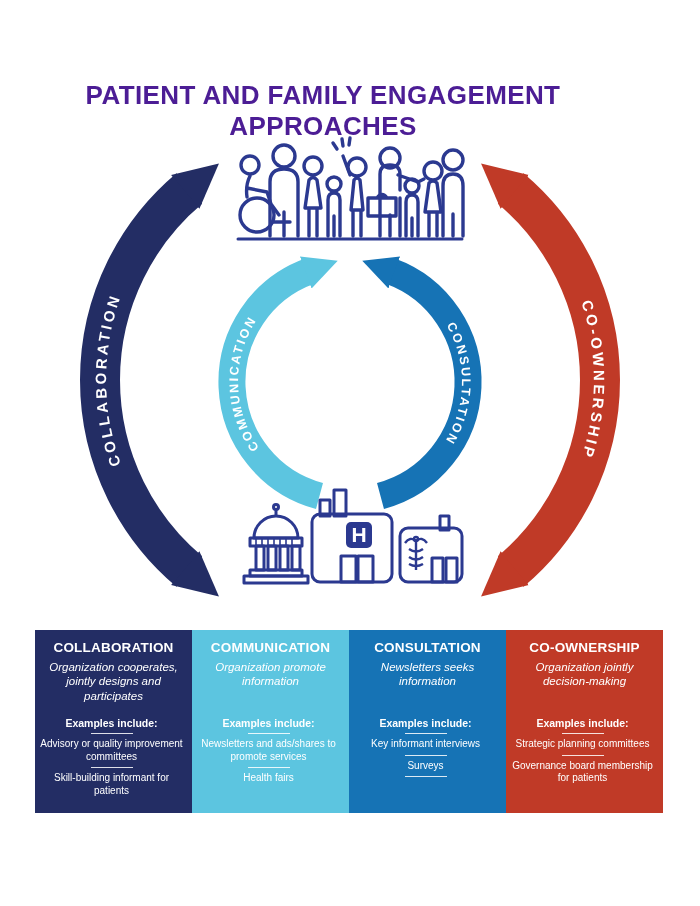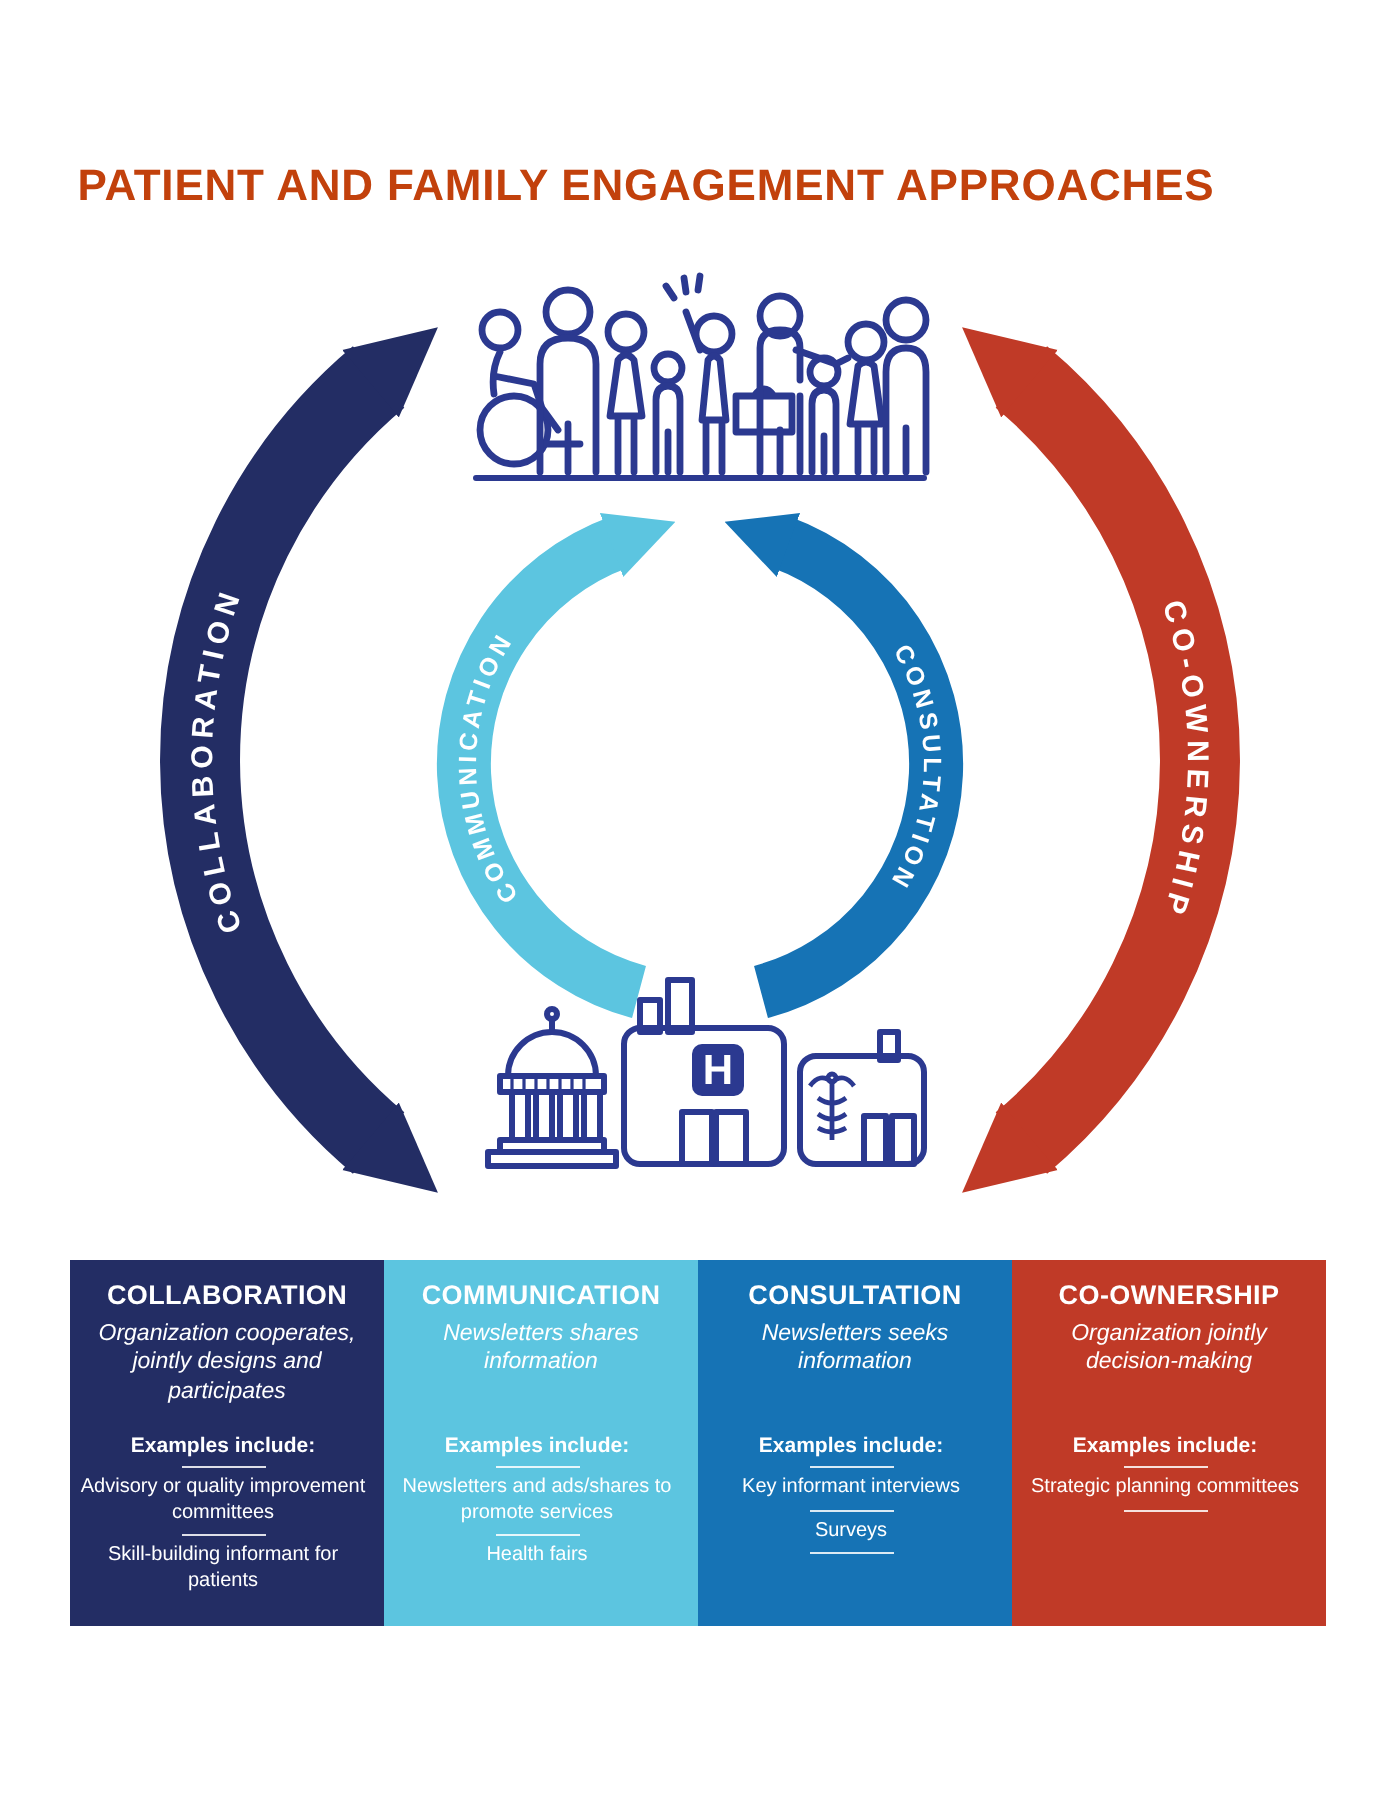--- a/index.html
+++ b/index.html
@@ -2,22 +2,22 @@
 <html><head>
 <meta charset="utf-8">
 <style>
   html,body{margin:0;padding:0;background:#ffffff;}
   .page{
     position:relative;width:700px;height:906px;background:#ffffff;overflow:hidden;
     font-family:"Liberation Sans",sans-serif;
   }
   .page-title{
     position:absolute;top:80px;left:0;width:646px;margin:0;
-    text-align:center;font-size:22px;font-weight:bold;letter-spacing:.4px;
-    color:#c2410c;
+    text-align:center;font-size:26px;font-weight:bold;letter-spacing:.4px;
+    color:#4c1d95;
   }
   .diagram{position:absolute;top:118px;left:0;width:700px;height:512px;}
   .arc-label-outer{
     fill:#ffffff;font-weight:bold;font-size:15px;letter-spacing:3.2px;
     font-family:"Liberation Sans",sans-serif;
   }
   .arc-label-inner{
     fill:#ffffff;font-weight:bold;font-size:12.5px;letter-spacing:2.2px;
     font-family:"Liberation Sans",sans-serif;
   }
@@ -169,21 +169,21 @@
         <p class="col-ex">Examples include:</p>
         <div class="divider"></div>
         <p class="col-item">Advisory or quality improvement committees</p>
         <div class="divider"></div>
         <p class="col-item">Skill-building informant for patients</p>
       </div>
     </section>
 
     <section class="col" style="background: rgb(92, 197, 224);">
       <h2 class="col-title">COMMUNICATION</h2>
-      <p class="col-sub">Newsletters shares information</p>
+      <p class="col-sub">Organization promote information</p>
       <div class="col-body">
         <p class="col-ex">Examples include:</p>
         <div class="divider"></div>
         <p class="col-item">Newsletters and ads/shares to promote services</p>
         <div class="divider"></div>
         <p class="col-item">Health fairs</p>
       </div>
     </section>
 
     <section class="col" style="background: rgb(22, 115, 181);">
@@ -200,17 +200,18 @@
     </section>
 
     <section class="col" style="background: rgb(192, 58, 39);">
       <h2 class="col-title">CO-OWNERSHIP</h2>
       <p class="col-sub">Organization jointly decision-making</p>
       <div class="col-body">
         <p class="col-ex">Examples include:</p>
         <div class="divider"></div>
         <p class="col-item">Strategic planning committees</p>
         <div class="divider"></div>
+        <p class="col-item">Governance board membership for patients</p>
       </div>
     </section>
 
   </div>
 </div>
 
 </body></html>

